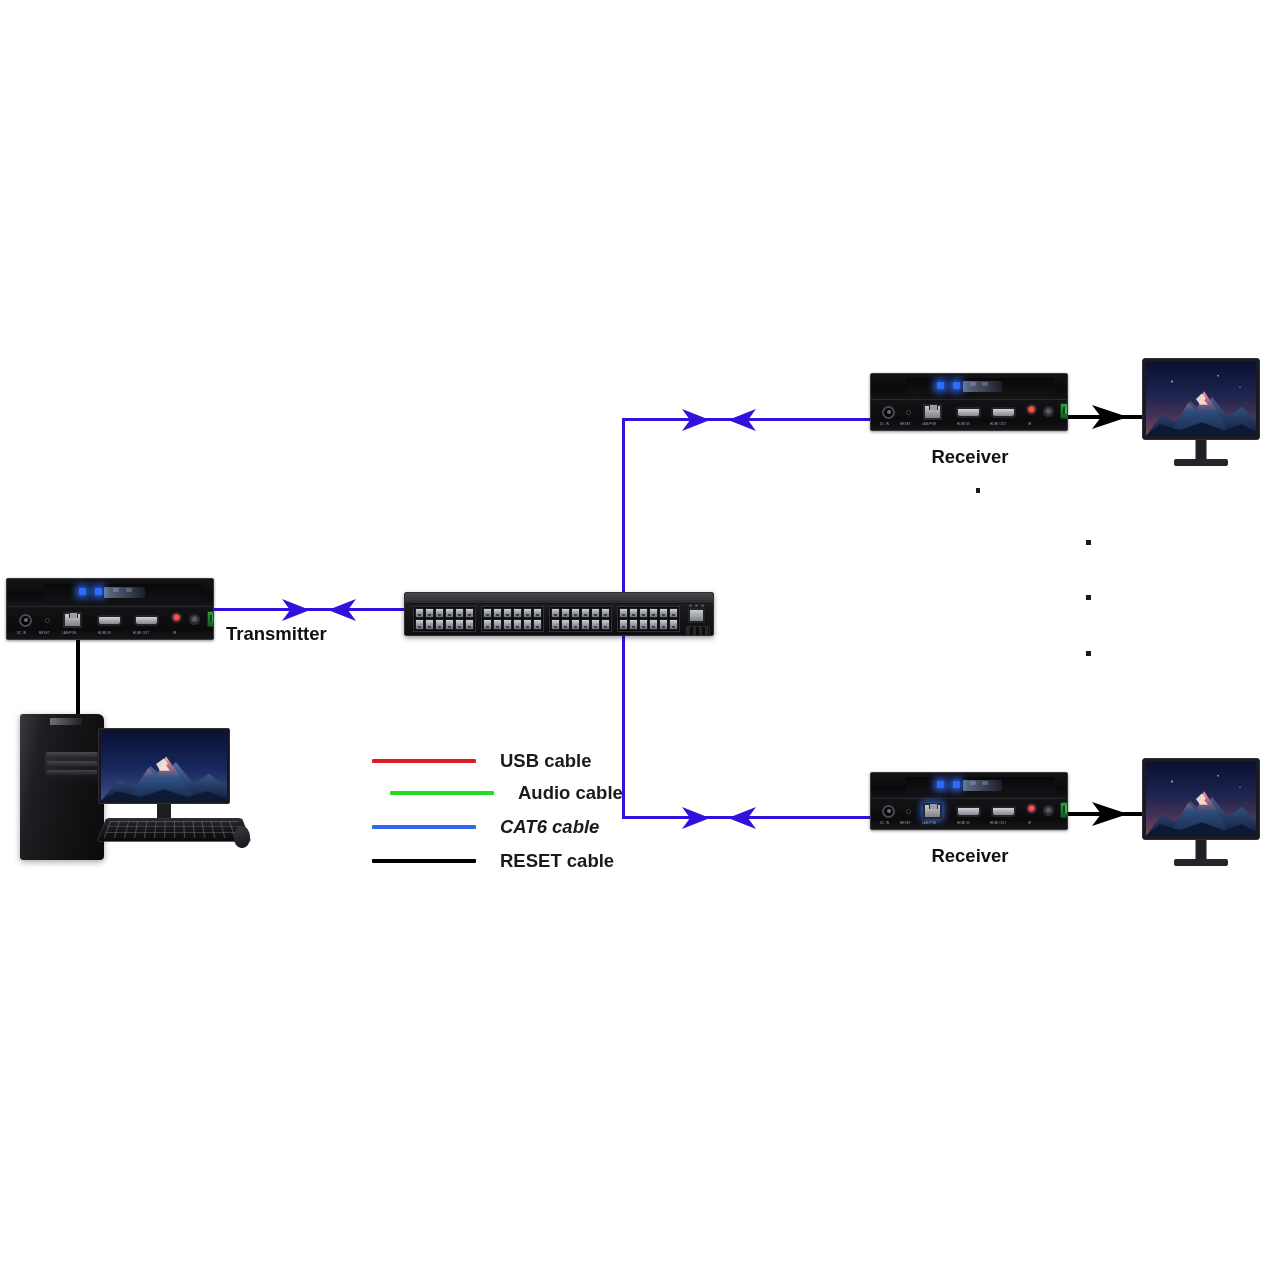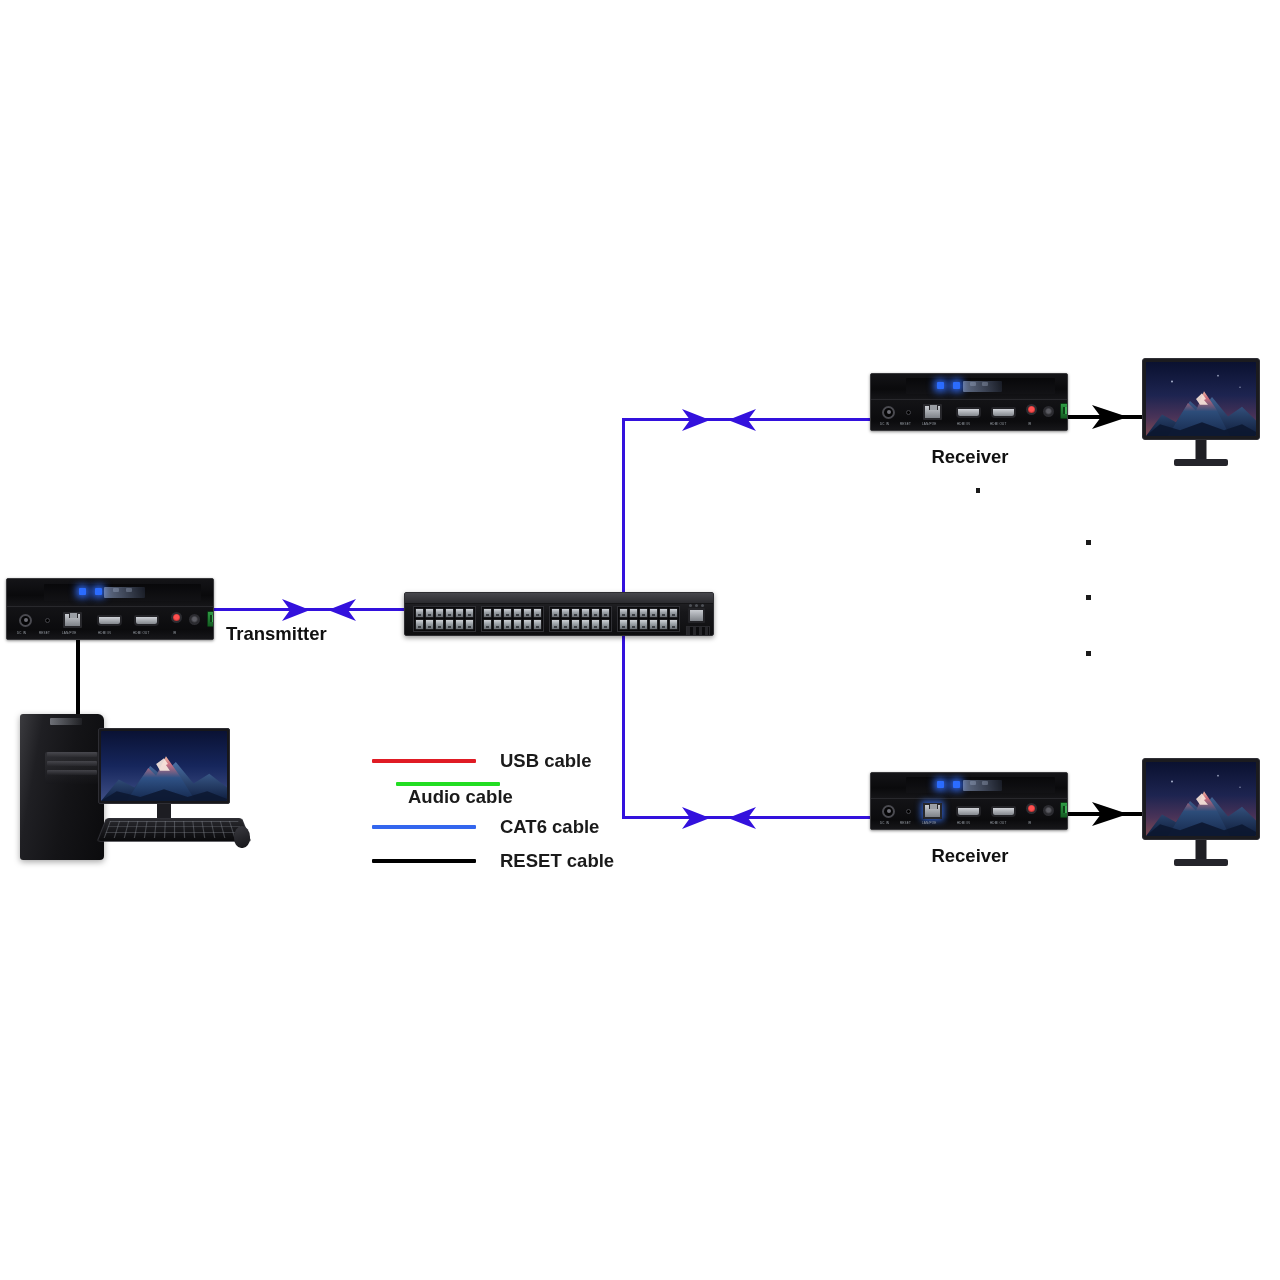--- a/index.html
+++ b/index.html
@@ -590,28 +590,28 @@
     <div class="pc-mouse" style="left:224px; top:126px; width:16px; height:22px;"></div>
   </div>
 
   <div id="legend" style="left:372px; top:750px; width:230px; height:118px;">
 
     <div class="legend-row" style="left:0; top:0;">
       <span class="legend-line" style="width:104px; background:#e01b24;"></span>
       <span class="legend-label" style="margin-left:24px;">USB cable</span>
     </div>
 
-    <div class="legend-row" style="left:12px; top:32px;flex-direction:column;">
+    <div class="legend-row" style="left:18px; top:32px;">
       <span class="legend-line" style="width:104px; background:#22dd22;"></span>
       <span class="legend-label" style="margin-left:24px;">Audio cable</span>
     </div>
 
     <div class="legend-row" style="left:0; top:66px;">
       <span class="legend-line" style="width:104px; background:#3366ee;"></span>
-      <span class="legend-label" style="margin-left:24px;">CAT6 cable</span>
+      <span class="legend-label" style="margin-left:24px;font-style:italic;">CAT6 cable</span>
     </div>
 
     <div class="legend-row" style="left:0; top:100px;">
       <span class="legend-line" style="width:104px; background:#000000;"></span>
       <span class="legend-label" style="margin-left:24px;">RESET cable</span>
     </div>
   </div>
 
 </div>
 

